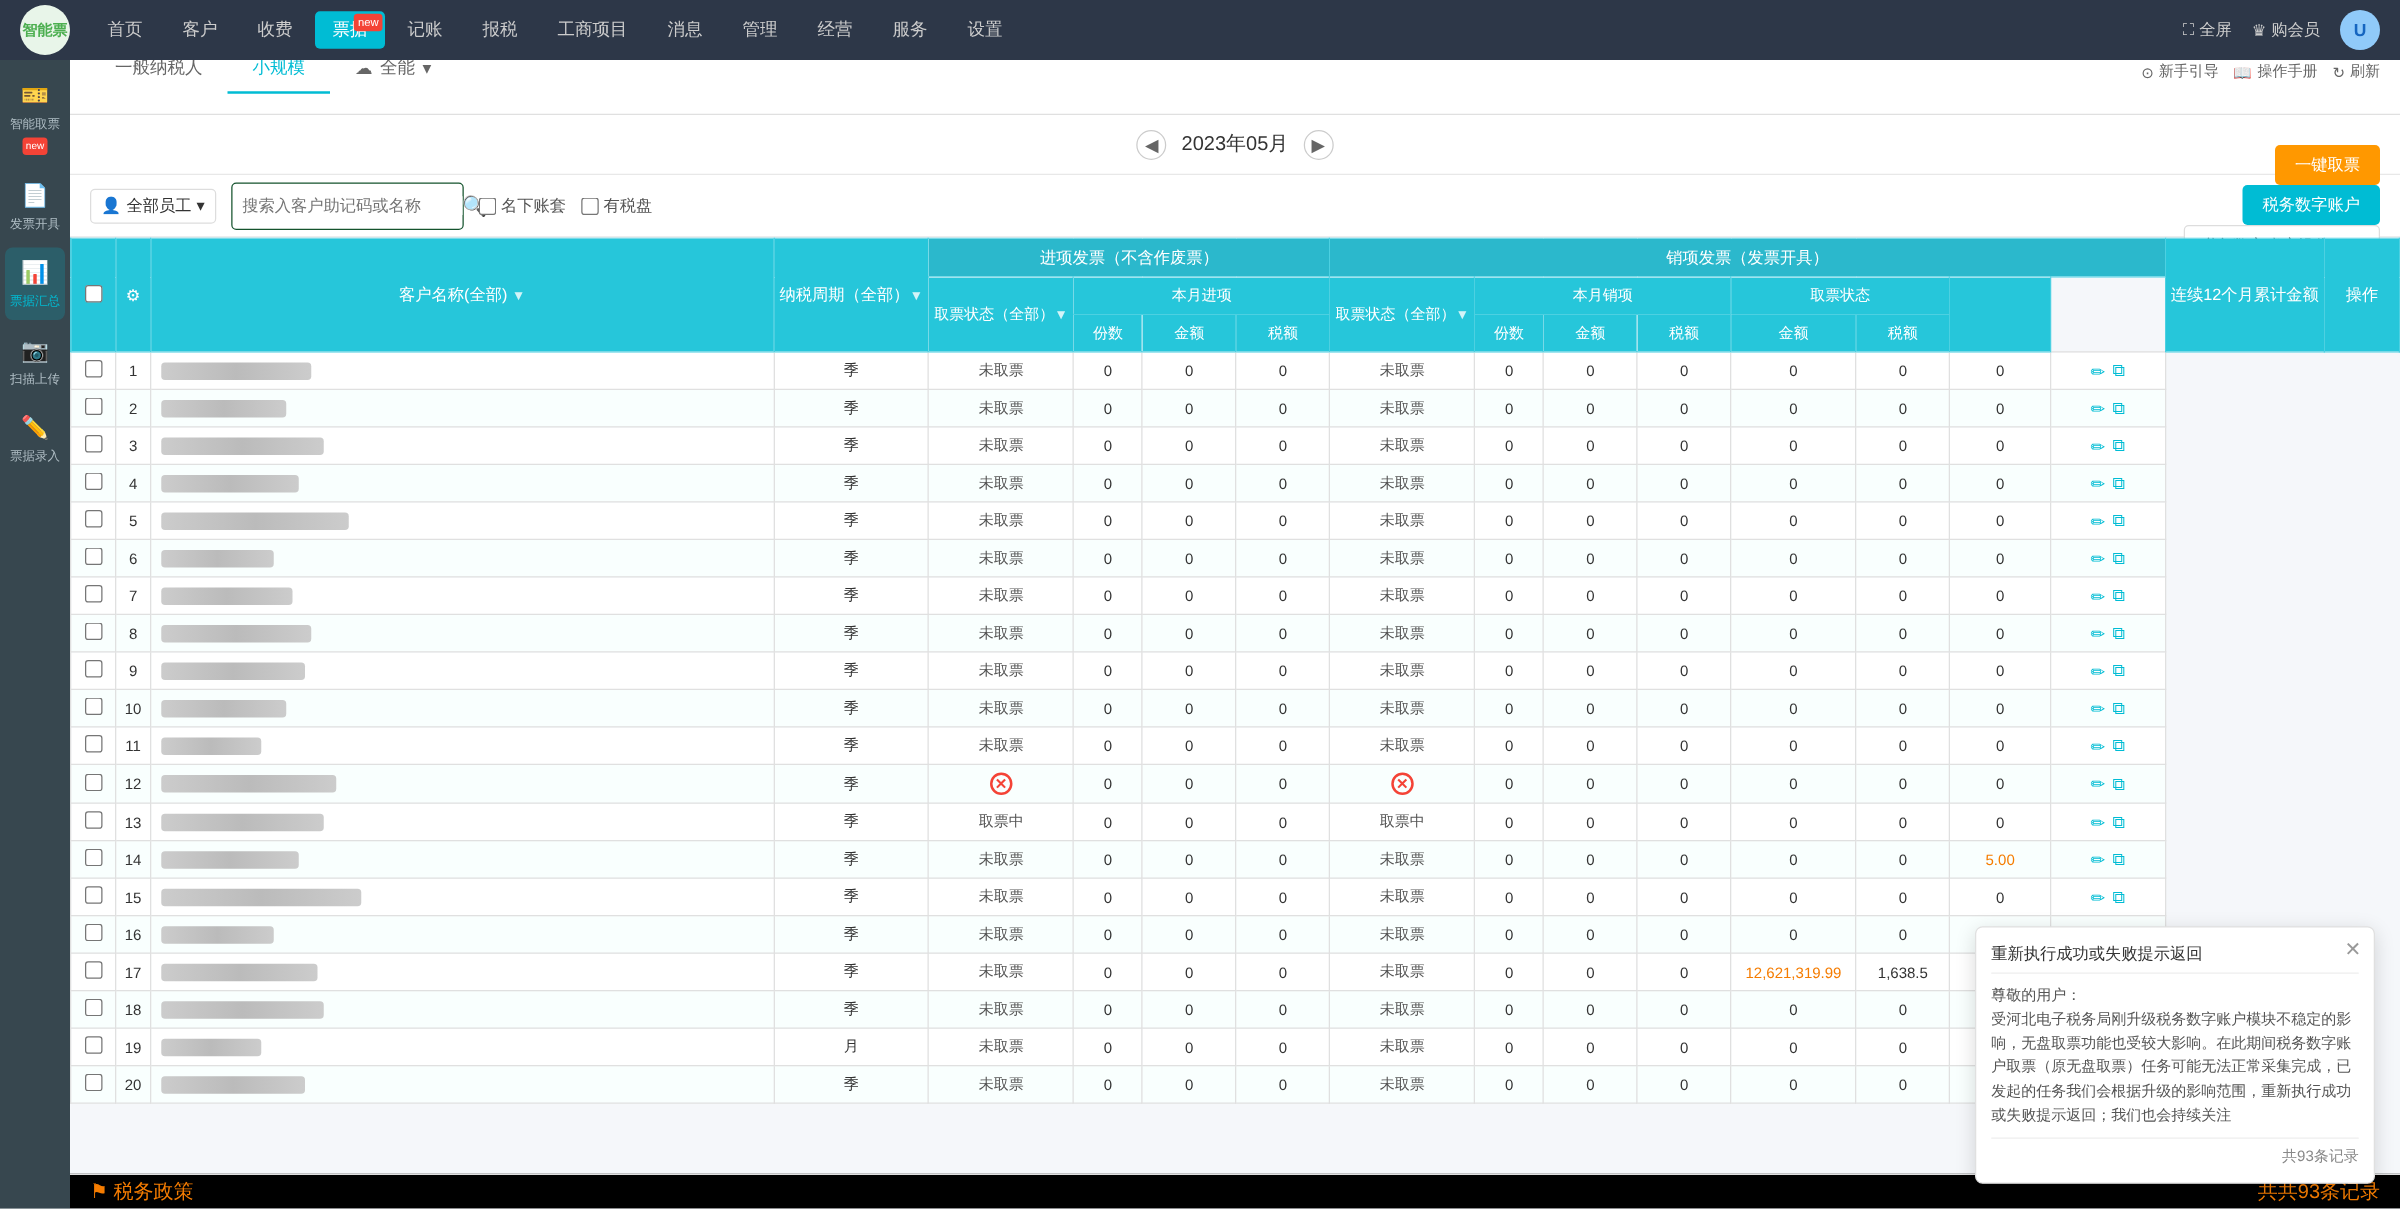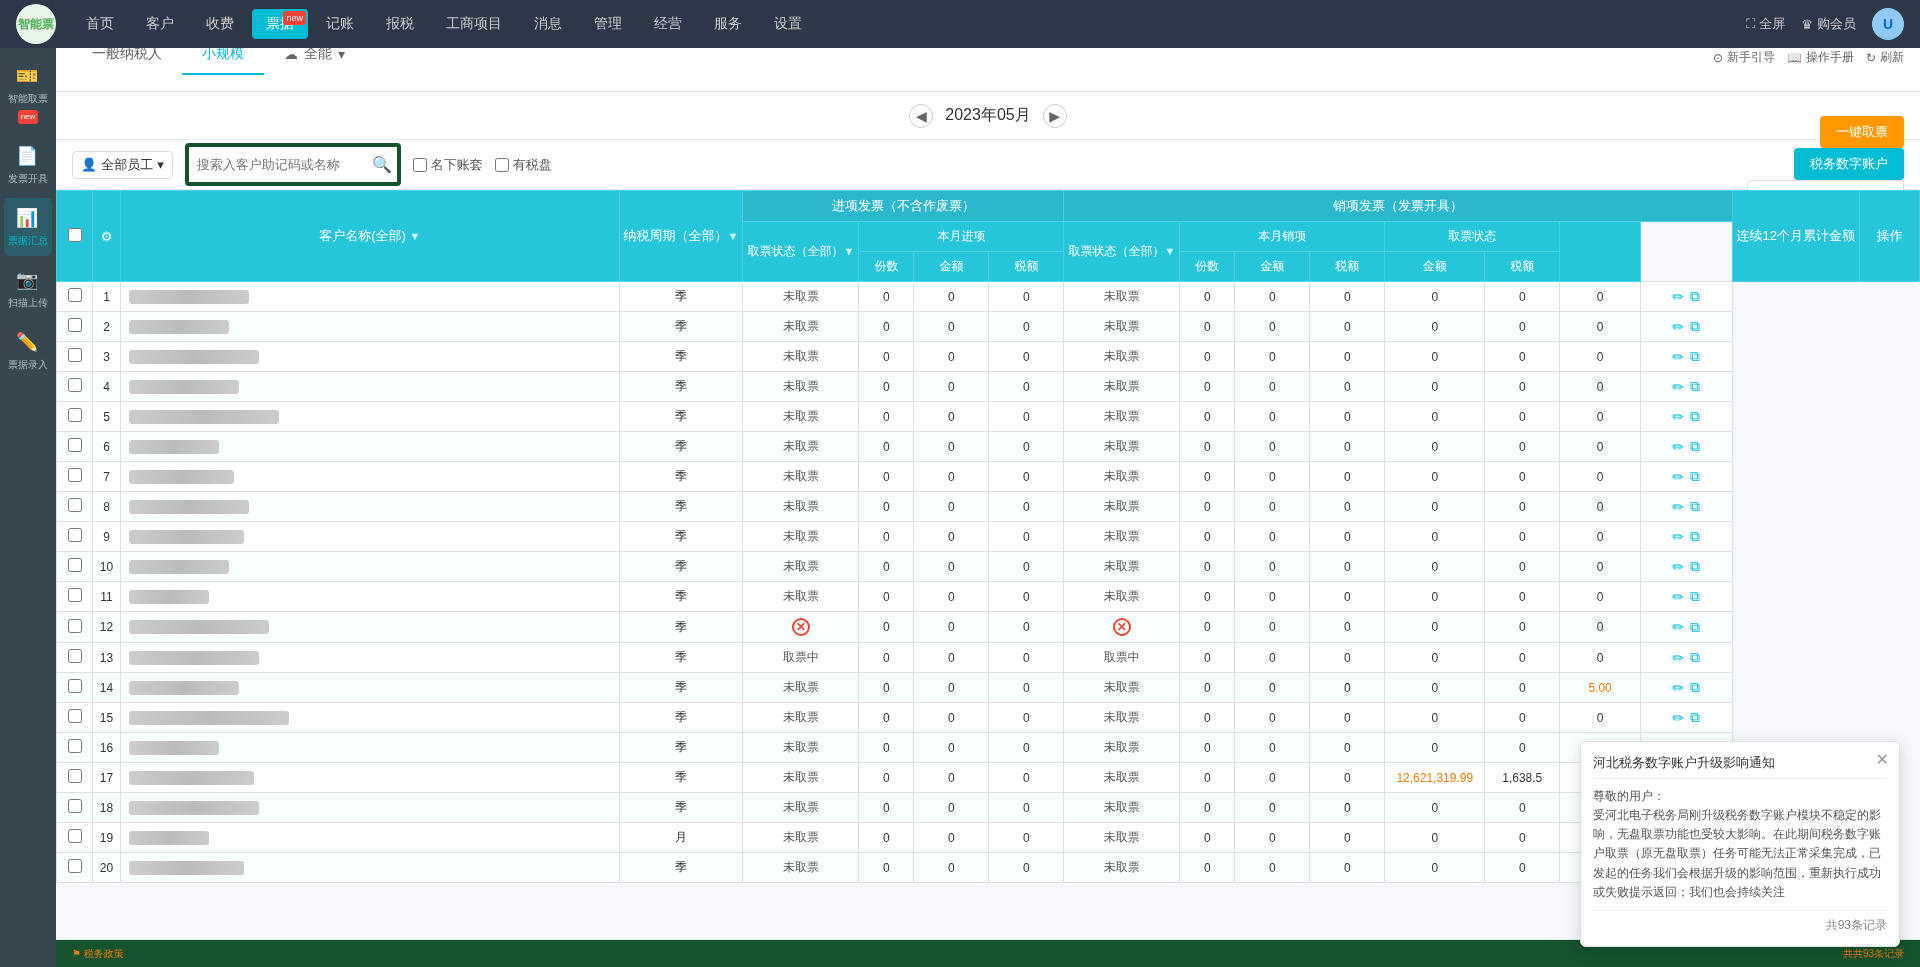--- a/index.html
+++ b/index.html
@@ -165,22 +165,22 @@
       border-bottom: 1px solid #e8e8e8;
     }
     .employee-select {
       display: flex; align-items: center; gap: 4px;
       border: 1px solid #ddd; border-radius: 4px;
       padding: 4px 8px; font-size: 13px; cursor: pointer; color: #333;
       background: #fff;
     }
     .search-box {
       display: flex; align-items: center;
-      border: 4px solid #14532d; border-radius: 4px;
-      padding: 8px 8px; width: 216px;
+      border: 1px solid #14532d; border-radius: 4px;
+      padding: 8px 8px; width: 186px;
     }
     .search-box input {
       border: none; outline: none; font-size: 13px; flex: 1; color: #999;
     }
     .checkbox-label {
       display: flex; align-items: center; gap: 4px;
       font-size: 13px; color: #555; cursor: pointer;
     }
     .toolbar-right { margin-left: auto; display: flex; align-items: flex-end; gap: 0; flex-direction: column; }
     .btn-orange {
@@ -281,24 +281,24 @@
     .popup-footer {
       margin-top: 8px;
       font-size: 12px;
       color: #888;
       border-top: 1px solid #eee;
       padding-top: 6px;
       text-align: right;
     }
     .status-bar {
       height: 28px;
-      background: #14532d;
+      background: #000000;
       border-top: 1px solid #e0e0e0;
       display: flex; align-items: center; padding: 0 16px;
-      font-size: 10px; color: #888;
+      font-size: 16px; color: #888;
     }
     .status-bar span { color: #f57c00; }
 
     .th-filter { font-size: 11px; color: rgba(255,255,255,0.8); cursor: pointer; }
     .checkbox-input { width: 14px; height: 14px; cursor: pointer; }
   </style>
 </head>
 <body>
 
 <div class="top-nav">
@@ -924,18 +924,18 @@
 
     <div class="status-bar">
       <span style="color:#f57c00;cursor:pointer;">⚑ <span>税务政策</span></span>
       <span style="flex:1;"></span>
       <span>共<span style="color:#f57c00;">共93条记录</span></span>
     </div>
   </div>
 </div>
 
 <div class="notification-popup">
-  <div class="popup-title">河北税务数字账户升级影响通知</div>
+  <div class="popup-title">重新执行成功或失败提示返回</div>
   <div class="popup-close">✕</div>
   <p>尊敬的用户：</p>
   <p>受河北电子税务局刚升级税务数字账户模块不稳定的影响，无盘取票功能也受较大影响。在此期间税务数字账户取票（原无盘取票）任务可能无法正常采集完成，已发起的任务我们会根据升级的影响范围，重新执行成功或失败提示返回；我们也会持续关注</p>
   <div class="popup-footer">共93条记录</div>
 </div>
 
 </body></html>

